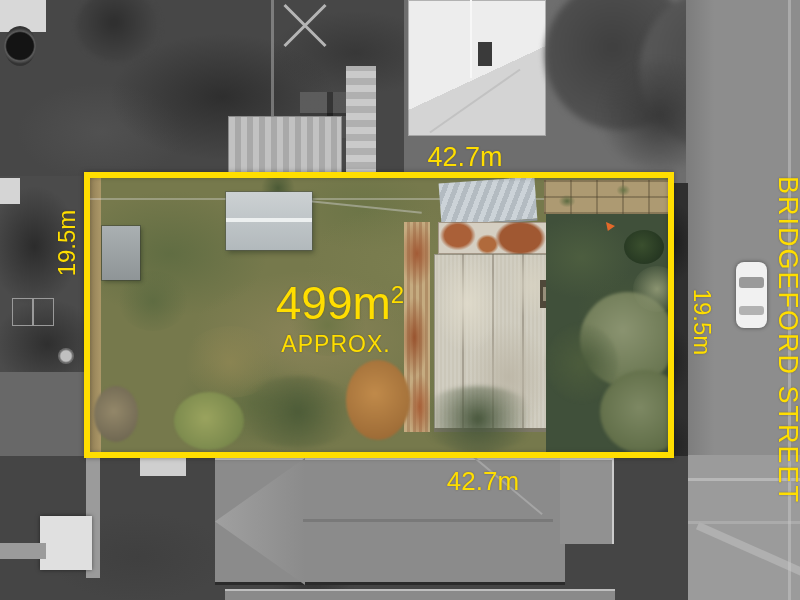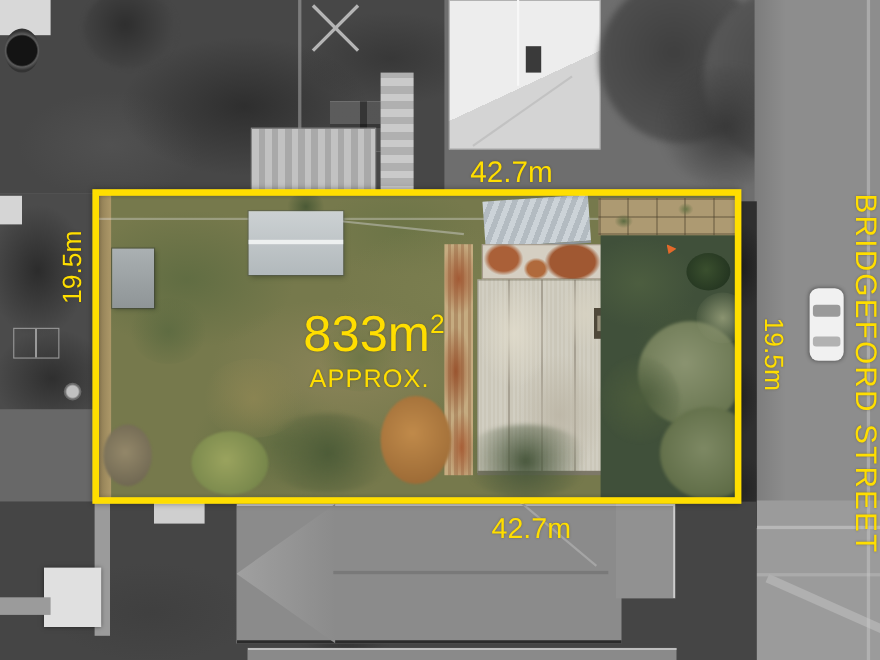--- a/index.html
+++ b/index.html
@@ -170,19 +170,19 @@
   </div>
 
   <div id="boundary"></div>
 
   <div class="lbl" style="left:465px;top:157px;font-size:27px;">42.7m</div>
   <div class="lbl" style="left:483px;top:481px;font-size:26px;">42.7m</div>
   <div class="lbl" style="left:67px;top:243px;font-size:24px;transform:translate(-50%,-50%) rotate(-90deg);">19.5m</div>
   <div class="lbl" style="left:702px;top:322px;font-size:24px;transform:translate(-50%,-50%) rotate(90deg);">19.5m</div>
 
   <div class="lbl" style="left:340px;top:303px;font-size:46px;">
-    <span>833m</span><sup style="font-size:24px;">2</sup>
+    <span>499m</span><sup style="font-size:24px;">2</sup>
   </div>
   <div class="lbl" style="left:336px;top:344px;font-size:23px;letter-spacing:1px;">APPROX.</div>
 
   <div class="lbl" style="left:787px;top:340px;font-size:27px;letter-spacing:2px;
               transform:translate(-50%,-50%) rotate(90deg);">BRIDGEFORD STREET</div>
 </div>
 
 </body></html>

